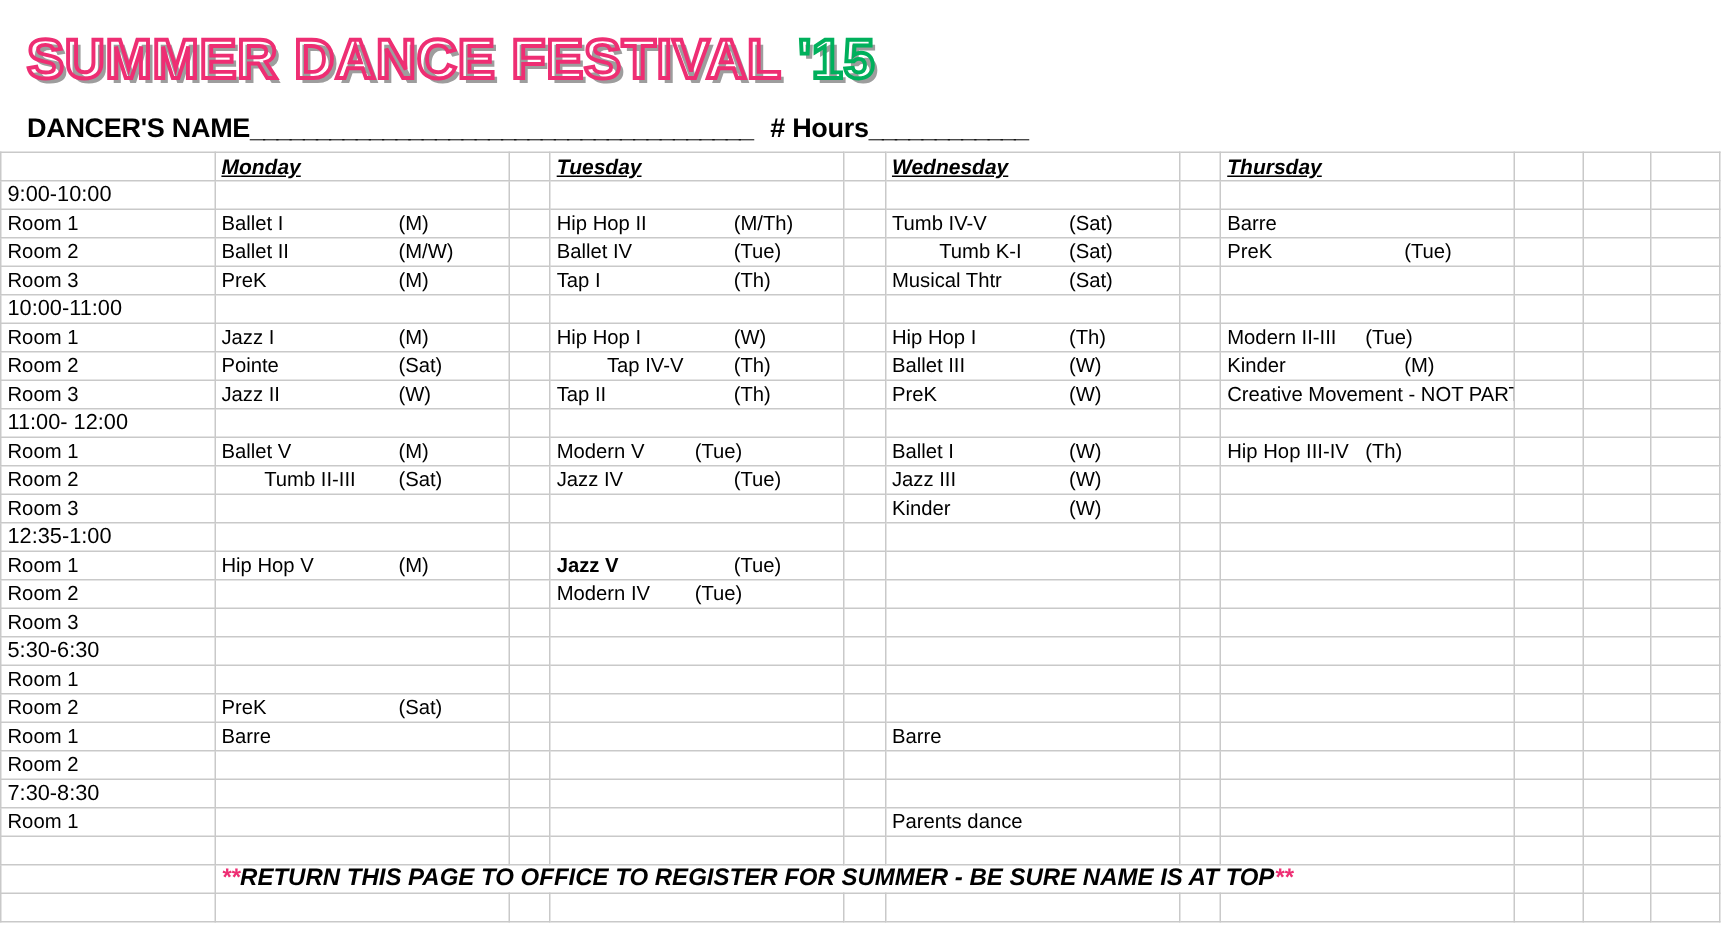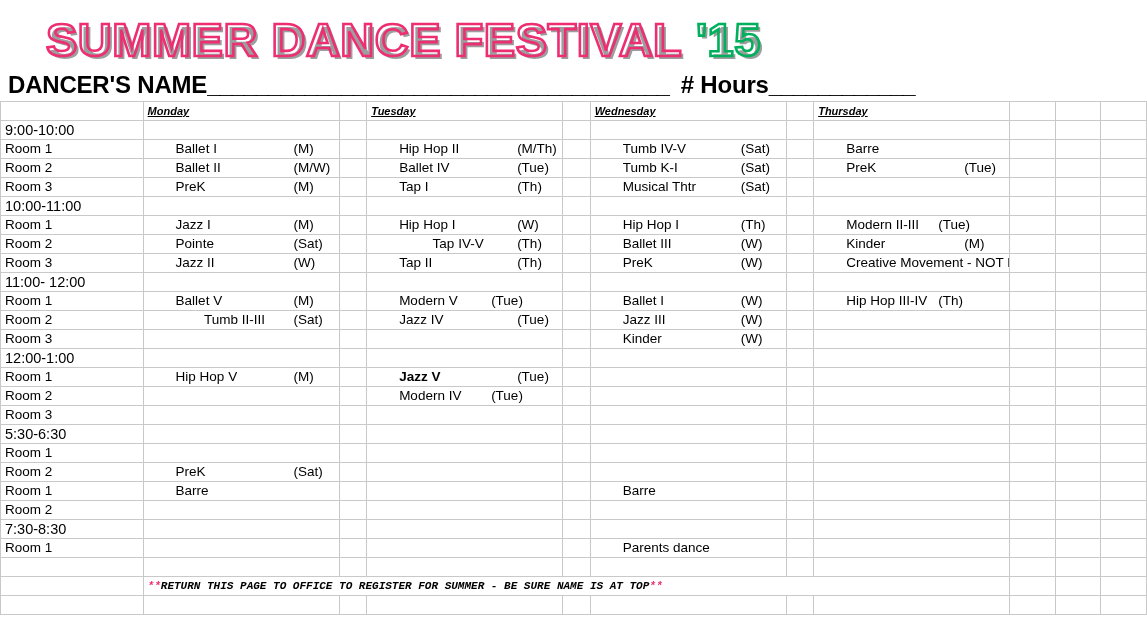--- a/index.html
+++ b/index.html
@@ -21,39 +21,38 @@
     position: absolute;
     left: 0; top: 0;
     width: 1147px;
     height: 101px;
   }
 
   #festival-title {
     position: absolute;
     left: 18px;
     top: 12px;
-    font-size: 47px;
+    font-size: 37px;
     line-height: 56px;
     font-weight: bold;
     letter-spacing: 0.5px;
     white-space: nowrap;
     -webkit-text-stroke: 2.6px #ee2e73;
     color: transparent;
     text-shadow: 3px 3px 0 rgba(140,140,140,0.85);
-    margin-left: 28px;
   }
   #festival-title .yr {
     -webkit-text-stroke: 2.6px #00b05c;
   }
 
   #dancer-line {
     position: absolute;
-    left: 8px;
+    left: 18px;
     top: 74px;
-    font-size: 24px;
+    font-size: 18px;
     line-height: 22px;
     font-weight: bold;
     white-space: nowrap;
     letter-spacing: -0.2px;
   }
   #dancer-line .rule {
     letter-spacing: -1.2px;
   }
   #dancer-line .gap { display:inline-block; width: 12px; }
 
@@ -83,37 +82,36 @@
   td.c-gapsm   { width: 22px;  }
   td.c-tail    { width: 40px;  }
 
   .timehdr {
     font-size: 14.5px;
     padding-left: 5px;
   }
   .dayname {
     font-style: italic;
     font-weight: bold;
-    font-size: 11px;
+    font-size: 14px;
     text-decoration: underline;
     padding-left: 8px;
   }
   .cellrow { padding-left: 6px; }
 
   
-  .cls { display: inline-block; margin-left: 28px; }
+  .cls { display: inline-block; }
   .cls .nm { display: inline-block; }
   .cls .cd { display: inline-block; }
 
   .note {
     font-style: italic;
     font-weight: bold;
-    font-size: 11px;
+    font-size: 16px;
     padding-left: 6px;
-    font-family: Liberation Mono, monospace;
   }
   .note .star { color: #ee2e73; }
 
   
   .overflow { overflow: visible; position: relative; z-index: 2; }
 </style>
 </head>
 <body>
 
 <div id="header-band">
@@ -164,21 +162,21 @@
         <td class="c-tail"></td>
         <td class="c-tail"></td>
         <td class="c-tail"></td>
       </tr>
       <tr>
         <td class="c-label">Room 2</td>
         <td class="c-day cellrow"><span class="cls"><span class="nm" style="min-width: 118px;">Ballet II</span><span class="cd">(M/W)</span></span></td>
         <td class="c-gapsm"></td>
         <td class="c-day cellrow"><span class="cls"><span class="nm" style="min-width: 118px;">Ballet IV</span><span class="cd">(Tue)</span></span></td>
         <td class="c-gapsm"></td>
-        <td class="c-day cellrow"><span class="cls"><span class="nm" style="min-width: 118px;">Tumb K-I</span><span class="cd">(Sat)</span></span></td>
+        <td class="c-day cellrow"><span class="cls"><span class="nm" style="min-width: 118px; text-align: center;">Tumb K-I</span><span class="cd">(Sat)</span></span></td>
         <td class="c-gapsm"></td>
         <td class="c-day cellrow"><span class="cls"><span class="nm" style="min-width: 118px;">PreK</span><span class="cd">(Tue)</span></span></td>
         <td class="c-tail"></td>
         <td class="c-tail"></td>
         <td class="c-tail"></td>
       </tr>
       <tr>
         <td class="c-label">Room 3</td>
         <td class="c-day cellrow"><span class="cls"><span class="nm" style="min-width: 118px;">PreK</span><span class="cd">(M)</span></span></td>
         <td class="c-gapsm"></td>
@@ -289,21 +287,21 @@
         <td class="c-day"></td>
         <td class="c-gapsm"></td>
         <td class="c-day cellrow"><span class="cls"><span class="nm" style="min-width: 118px;">Kinder</span><span class="cd">(W)</span></span></td>
         <td class="c-gapsm"></td>
         <td class="c-day"></td>
         <td class="c-tail"></td>
         <td class="c-tail"></td>
         <td class="c-tail"></td>
       </tr>
       <tr>
-        <td class="c-label timehdr">12:00-1:00</td>
+        <td class="c-label timehdr">12:35-1:00</td>
         <td class="c-day"></td>
         <td class="c-gapsm"></td>
         <td class="c-day"></td>
         <td class="c-gapsm"></td>
         <td class="c-day"></td>
         <td class="c-gapsm"></td>
         <td class="c-day"></td>
         <td class="c-tail"></td>
         <td class="c-tail"></td>
         <td class="c-tail"></td>

